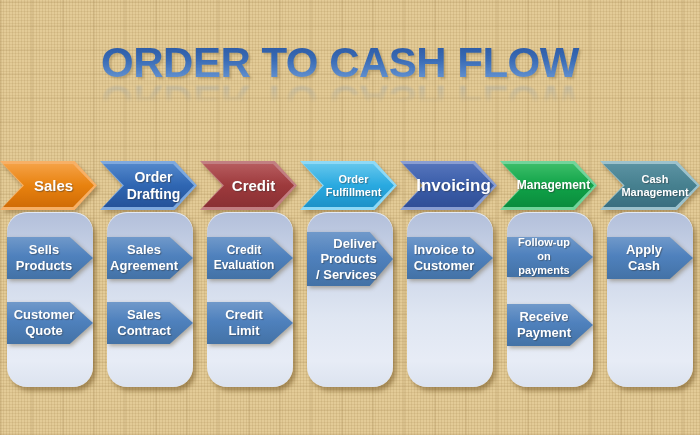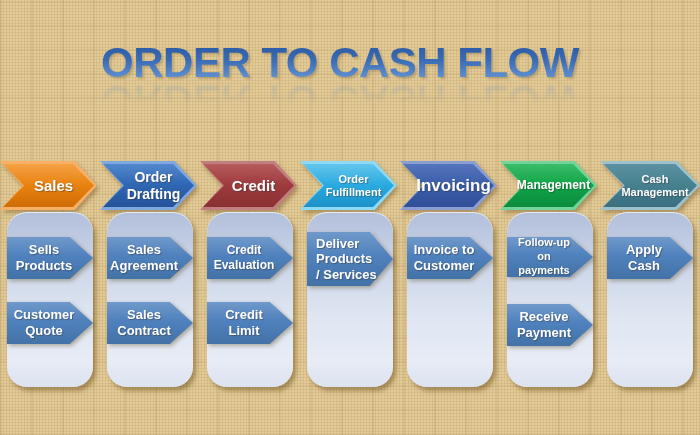--- a/index.html
+++ b/index.html
@@ -71,21 +71,21 @@
     position:absolute; inset:0;
     clip-path:polygon(0% 0%, 73% 0%, 100% 50%, 73% 100%, 0% 100%);
     background:linear-gradient(180deg,#7099ca,#4f81bd 45%,#4372a6);
   }
   .step-label {
     position:absolute; inset:0; display:flex; align-items:center; justify-content:center;
     padding-right:16px; padding-left:4px; text-align:center;
     color:#fff; font-weight:bold; font-size:13px; line-height:1.25; white-space:pre-line;
     text-shadow:1px 1px 1px rgba(50,50,50,.45);
   }
-  .step-label.align-left { justify-content:flex-start; text-align:left; padding-left:9px; line-height:1.2; }
+  .step-label.align-left { justify-content:flex-start; text-align:right; padding-left:9px; line-height:1.2; }
 </style>
 </head>
 <body>
 
 <div class="page">
 
   <div class="title-wrap">
     <div class="title">ORDER TO CASH FLOW</div>
     <div class="title reflection">ORDER TO CASH FLOW</div>
   </div>

